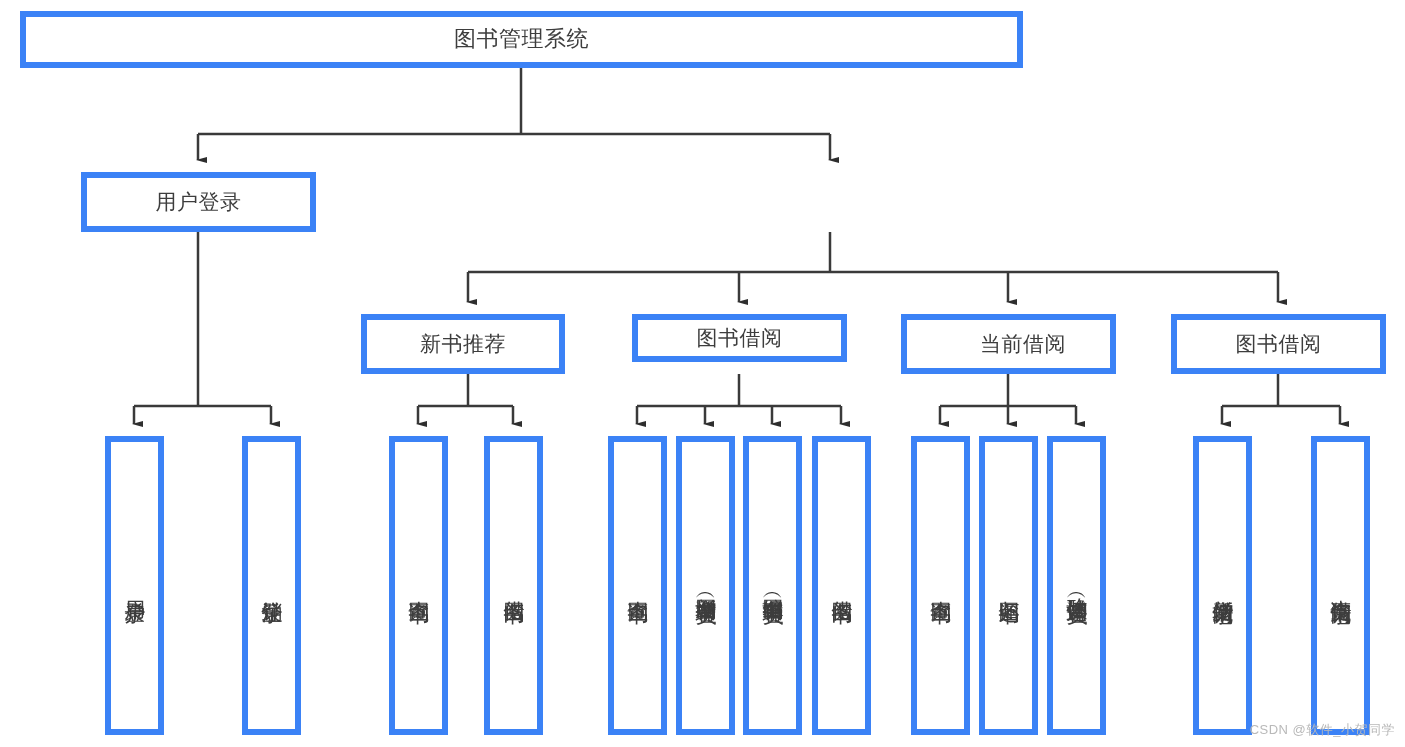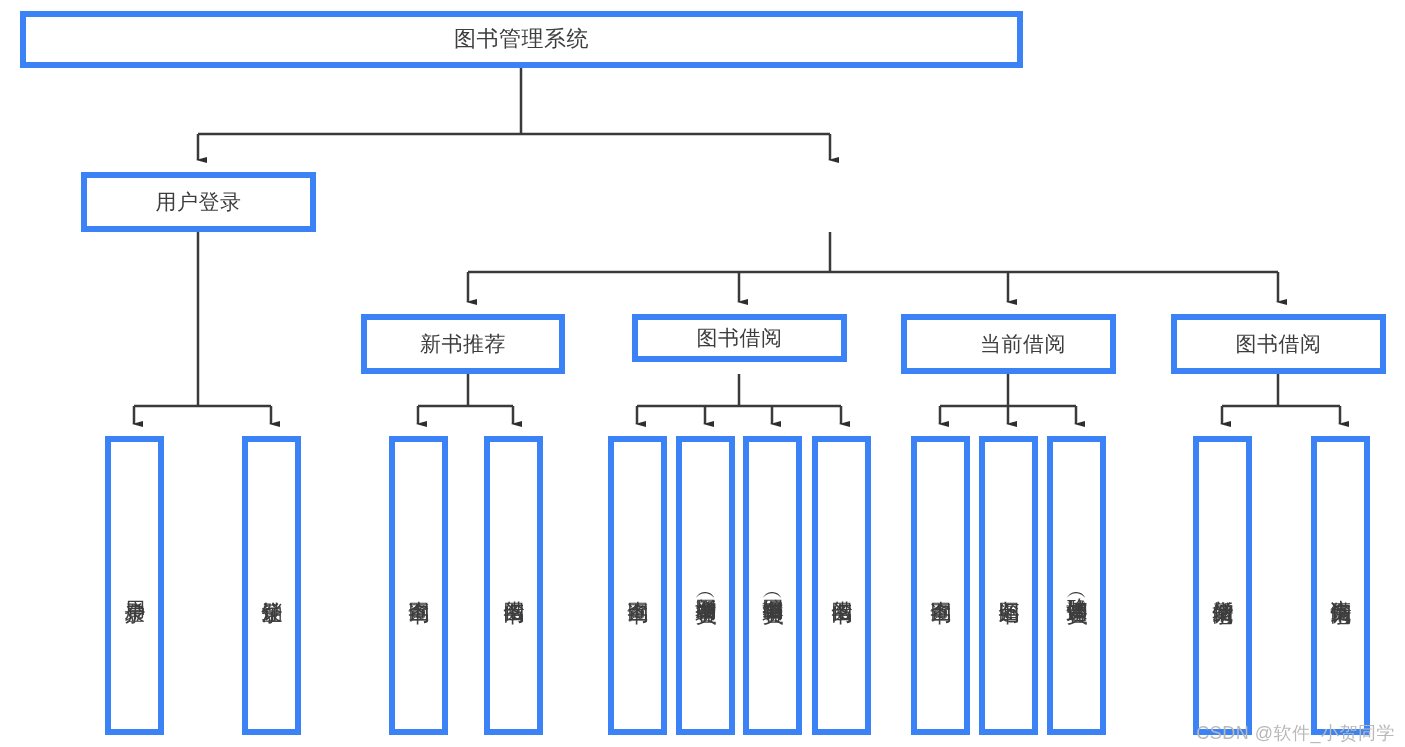--- a/index.html
+++ b/index.html
@@ -56,22 +56,22 @@
   }
   .node.leaf .vtext {
     writing-mode: vertical-rl;
     text-orientation: upright;
     white-space: nowrap;
     display: block;
   }
   .watermark {
     position: absolute;
     right: 10px;
-    bottom: 2px;
-    font-size: 18px;
+    bottom: 8px;
+    font-size: 13px;
     color: #b9b9b9;
     letter-spacing: 0.5px;
     white-space: nowrap;
     user-select: none;
   }
 </style>
 </head>
 <body>
 
 <div id="diagram">

